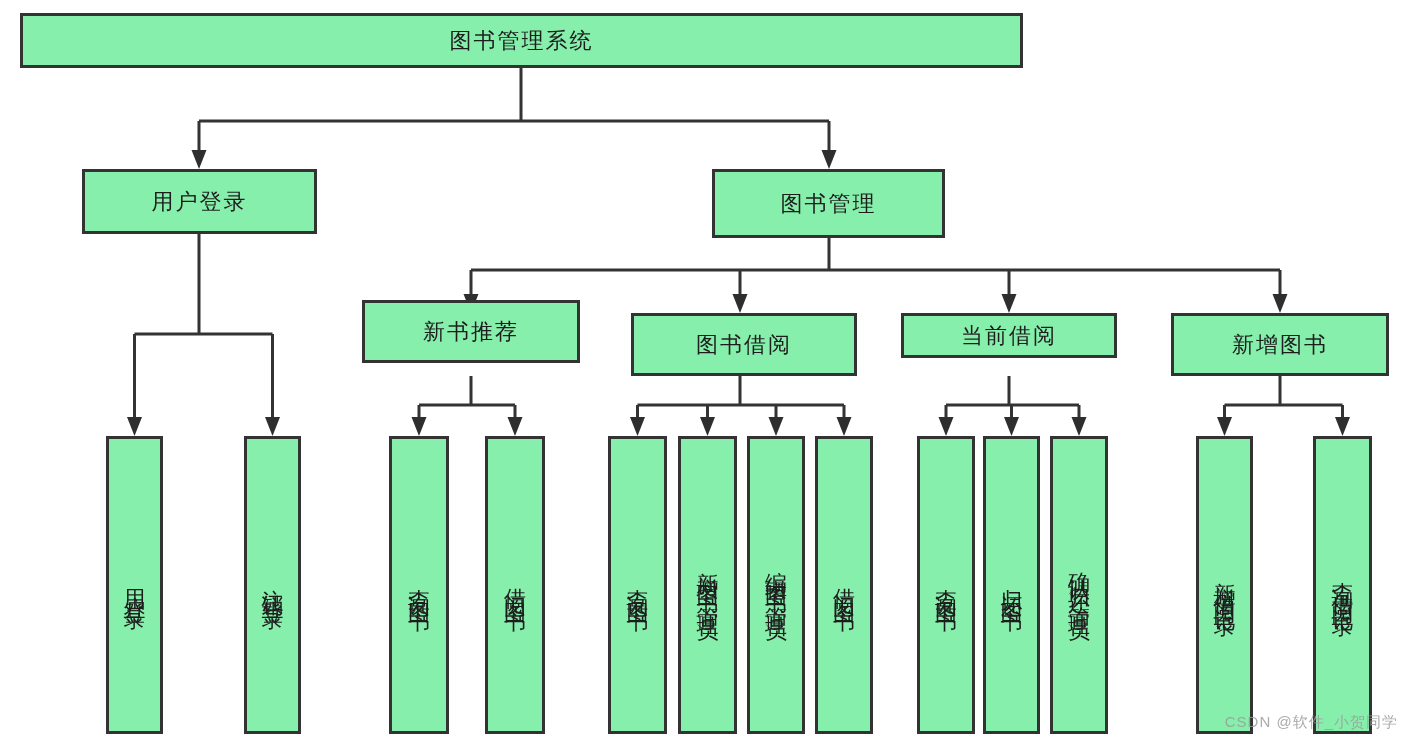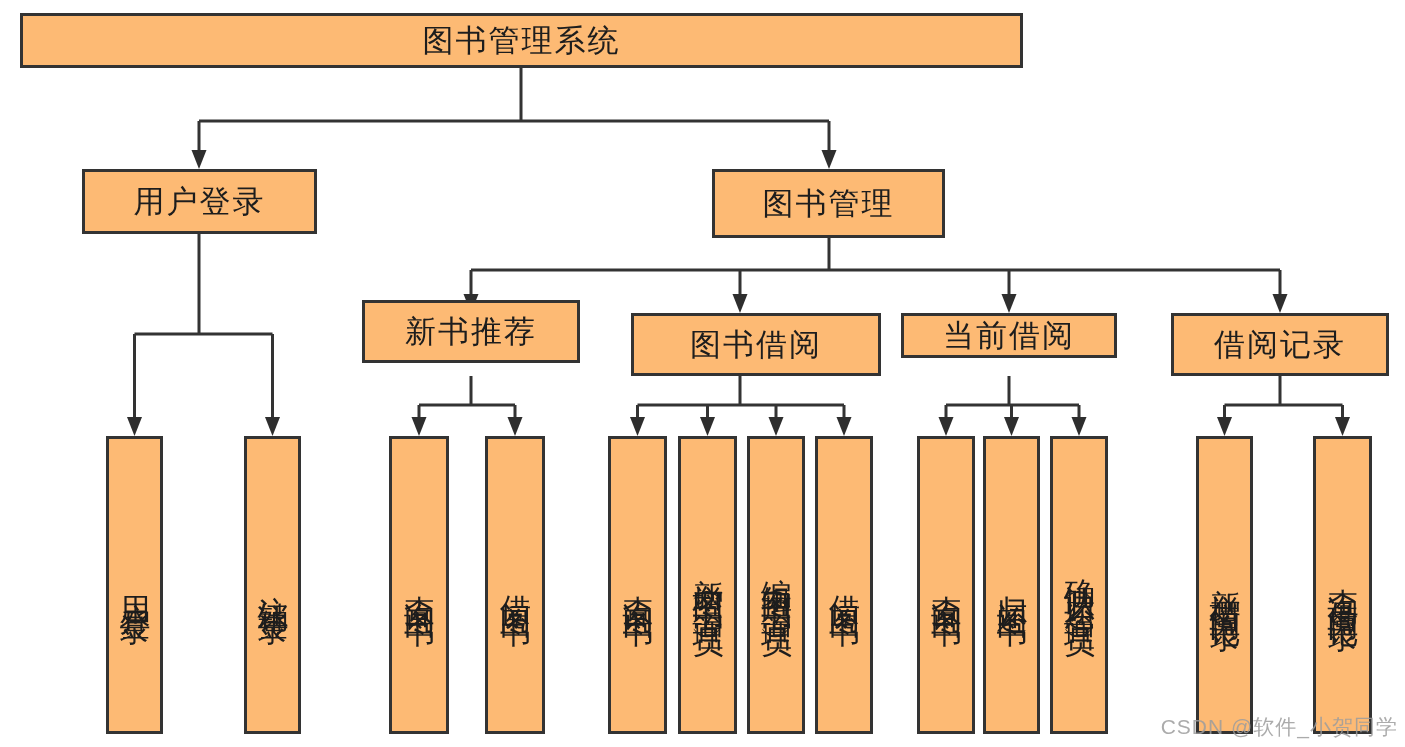--- a/index.html
+++ b/index.html
@@ -28,46 +28,46 @@
     stroke-width: 3;
     fill: none;
   }
   .wires polygon {
     fill: #2e2e2e;
     stroke: none;
   }
   .box {
     position: absolute;
     box-sizing: border-box;
-    background: #fdba74;
+    background: #86efac;
     border: 3px solid #333333;
     display: flex;
     align-items: center;
     justify-content: center;
     color: #1d1d1d;
-    font-size: 31px;
+    font-size: 22px;
     z-index: 2;
   }
   .box.h span {
     letter-spacing: 2px;
     white-space: nowrap;
   }
   .box.v span {
     writing-mode: vertical-rl;
     text-orientation: mixed;
     letter-spacing: 7px;
     line-height: 1.1;
     white-space: nowrap;
   }
   .watermark {
     position: absolute;
     right: 7px;
     top: 713px;
     z-index: 3;
-    font-size: 21px;
+    font-size: 15px;
     letter-spacing: 1px;
     color: rgba(156, 156, 156, 0.85);
     white-space: nowrap;
   }
 </style>
 </head>
 <body>
 
 <div class="canvas">
 
@@ -128,28 +128,28 @@
   <div class="box h" style="left:82px;top:169px;width:235px;height:65px">
     <span>用户登录</span>
   </div>
   <div class="box h" style="left:712px;top:169px;width:233px;height:69px">
     <span>图书管理</span>
   </div>
 
   <div class="box h" style="left:362px;top:300px;width:218px;height:63px">
     <span>新书推荐</span>
   </div>
-  <div class="box h" style="left:631px;top:313px;width:250px;height:63px">
+  <div class="box h" style="left:631px;top:313px;width:226px;height:63px">
     <span>图书借阅</span>
   </div>
   <div class="box h" style="left:901px;top:313px;width:216px;height:45px">
     <span>当前借阅</span>
   </div>
   <div class="box h" style="left:1171px;top:313px;width:218px;height:63px">
-    <span>借阅记录</span>
+    <span>新增图书</span>
   </div>
 
   <div class="box v" style="left:106px;top:436px;width:57px;height:298px">
     <span>用户登录</span>
   </div>
   <div class="box v" style="left:244px;top:436px;width:57px;height:298px">
     <span>注销登录</span>
   </div>
 
   <div class="box v" style="left:389px;top:436px;width:60px;height:298px">

